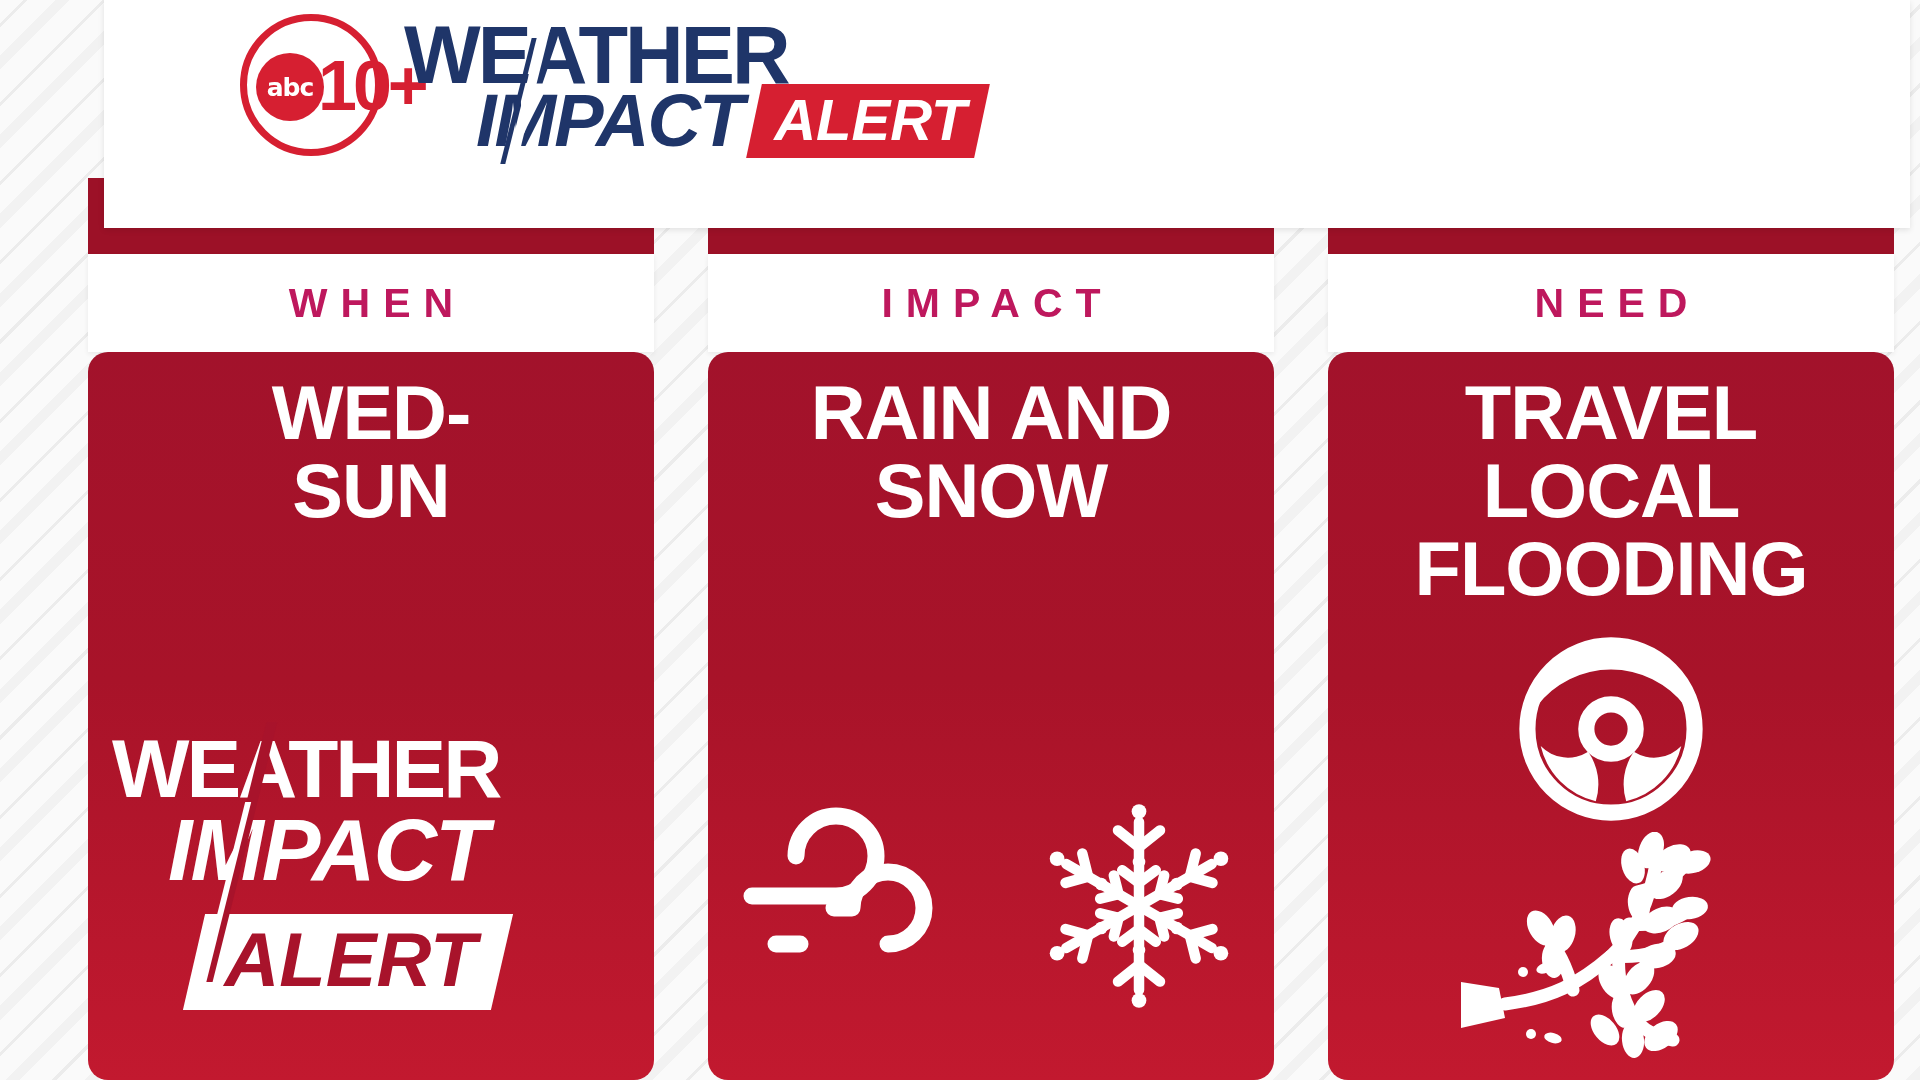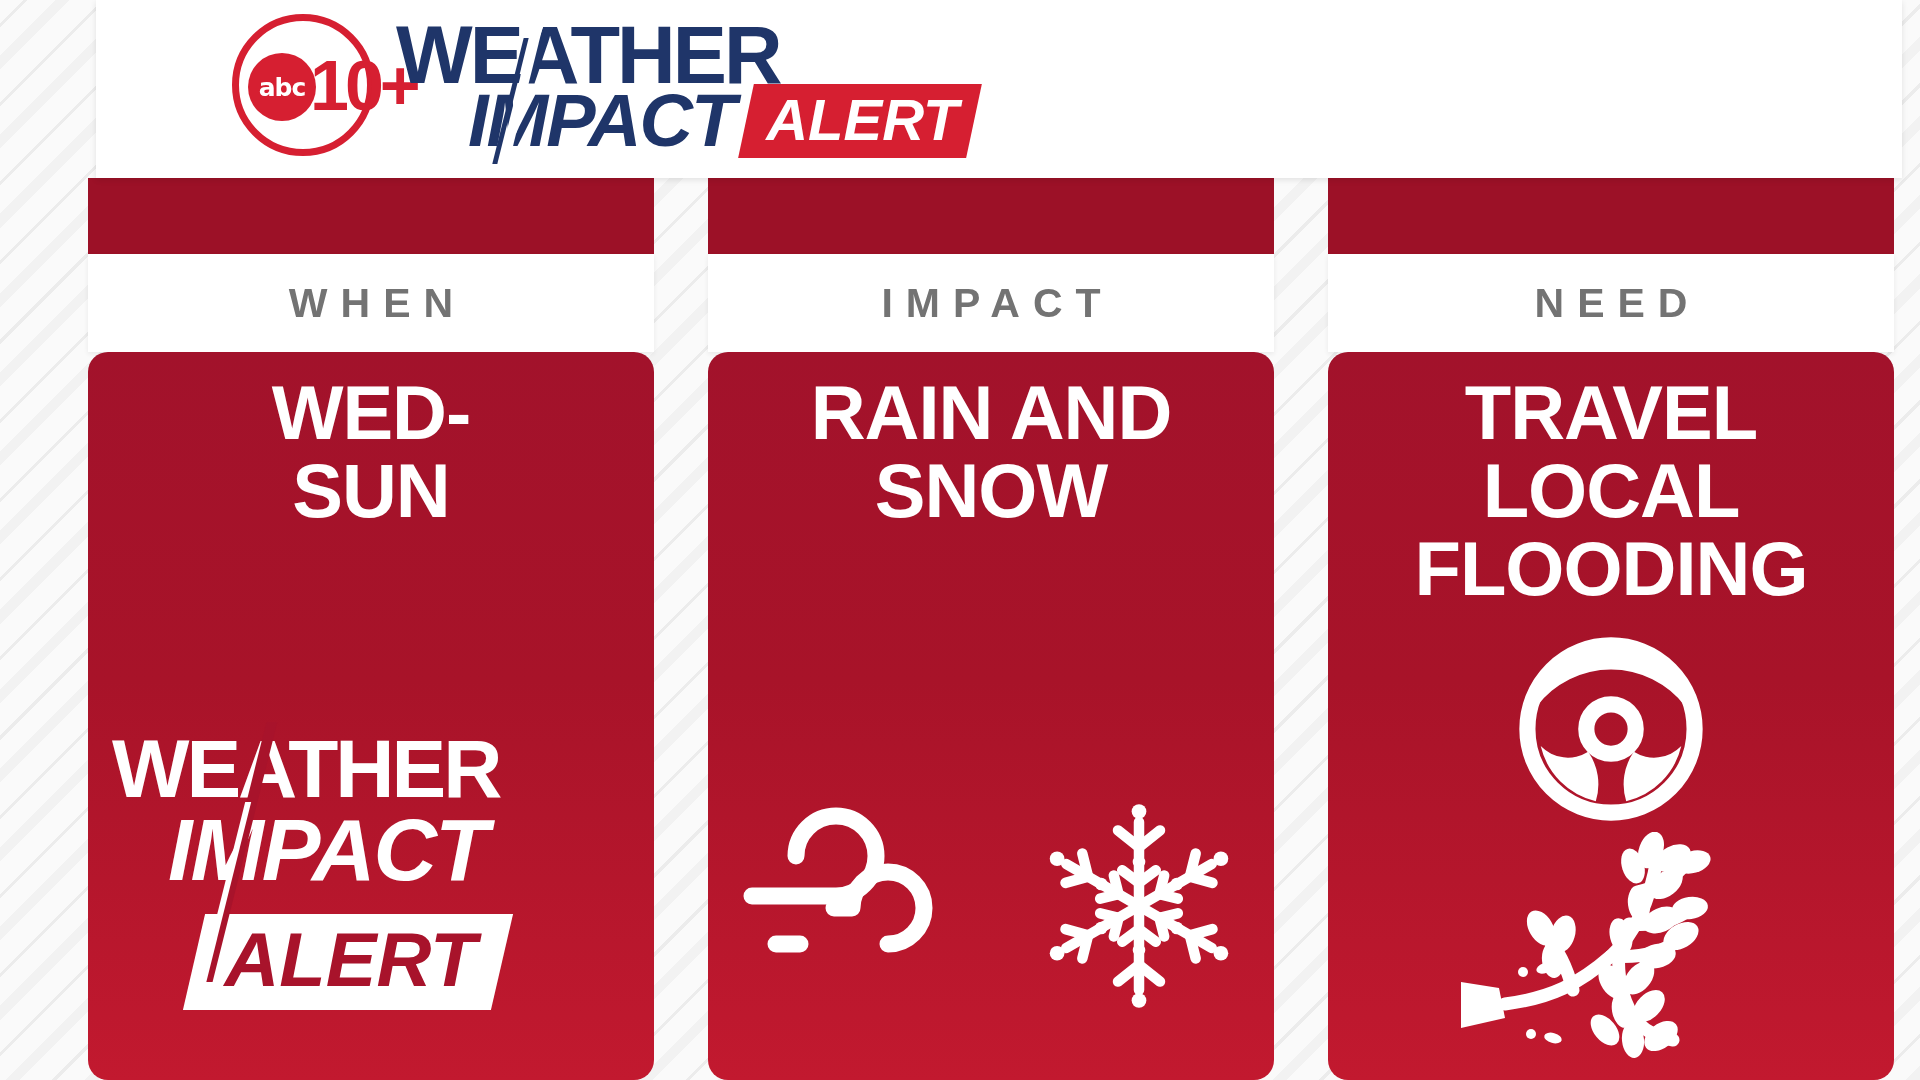--- a/index.html
+++ b/index.html
@@ -30,24 +30,24 @@
         #ececec 33px,
         #fafafa 33px,
         #fafafa 56px
       );
     overflow: hidden;
   }
 
   
   .header-band {
     position: absolute;
-    left: 96px;
+    left: 104px;
     top: 0;
     width: 1806px;
-    height: 178px;
+    height: 228px;
     background: #ffffff;
     box-shadow: 0 2px 6px rgba(0,0,0,0.10);
     z-index: 6;
   }
 
   
   .abc-logo {
     position: absolute;
     left: 130px;
     top: 8px;
@@ -205,21 +205,21 @@
   .col-labelband {
     height: 98px;
     background: #ffffff;
     display: flex;
     align-items: center;
     justify-content: center;
     flex: 0 0 auto;
     box-shadow: 0 2px 5px rgba(0,0,0,0.07);
   }
   .col-label {
-    color: #737373;
+    color: #be185d;
     font-size: 41px;
     font-weight: 700;
     letter-spacing: 13px;
     text-indent: 13px;
     font-family: "Liberation Sans", sans-serif;
   }
   .col-body {
     flex: 1 1 auto;
     background: linear-gradient(180deg, #A2122B 0%, #A81329 45%, #C2192F 100%);
     position: relative;

